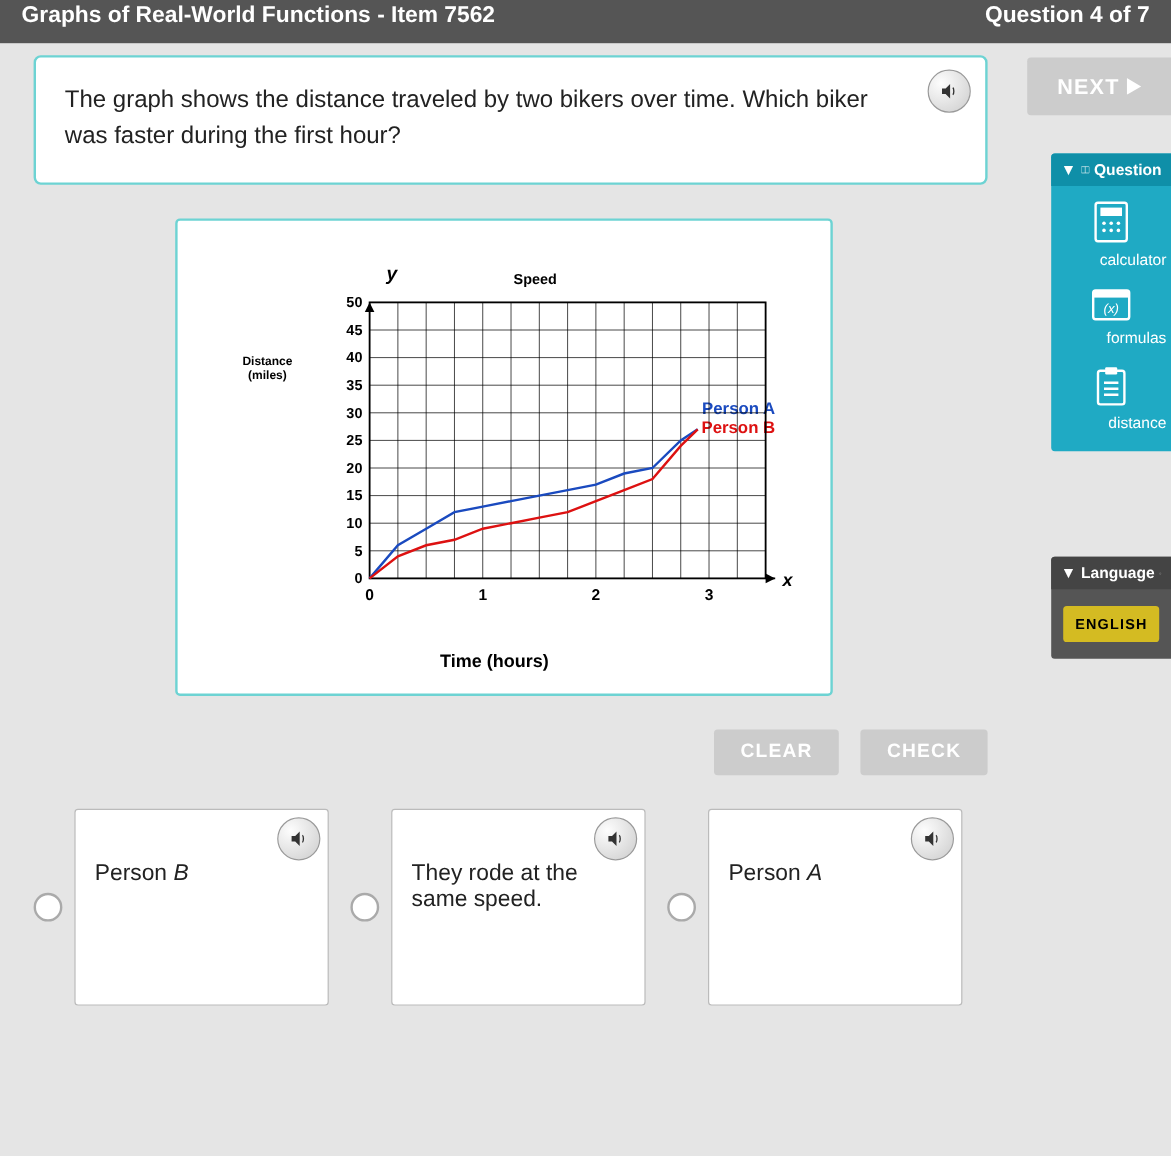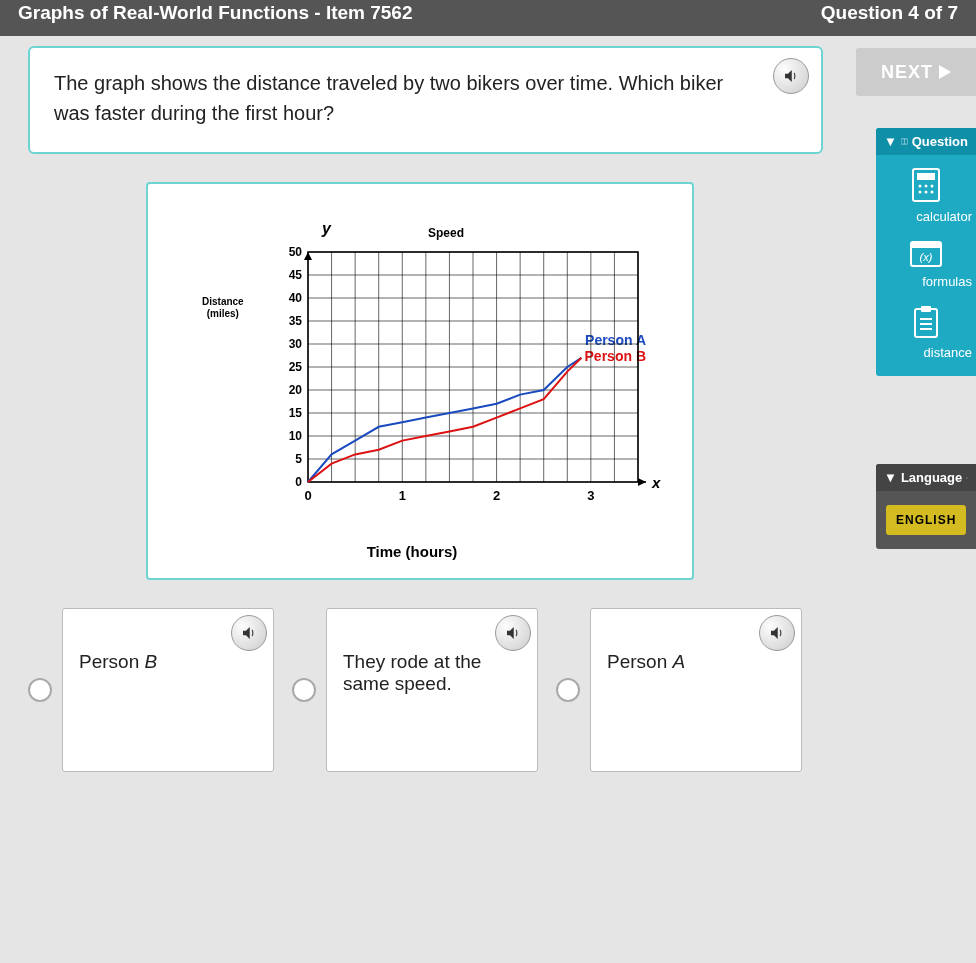--- a/index.html
+++ b/index.html
@@ -299,20 +299,24 @@
         <text x="144.28571428571428" y="268" text-anchor="middle" font-size="13" font-weight="bold">1</text>
         <text x="238.57142857142856" y="268" text-anchor="middle" font-size="13" font-weight="bold">2</text>
         <text x="332.85714285714283" y="268" text-anchor="middle" font-size="13" font-weight="bold">3</text>
         <text x="394" y="256" font-size="15" font-weight="bold" font-style="italic">x</text>
         <path d="M50 250 L73.57142857142857 222.4 L97.14285714285714 208.6 L120.71428571428571 194.8 L144.28571428571428 190.2 L167.85714285714286 185.6 L191.42857142857142 181 L215 176.39999999999998 L238.57142857142856 171.8 L262.14285714285717 162.6 L285.7142857142857 158 L309.2857142857143 135 L323.4285714285714 125.8 " fill="none" stroke="#1a4abf" stroke-width="2"></path>
         <path d="M50 250 L73.57142857142857 231.6 L97.14285714285714 222.4 L120.71428571428571 217.8 L144.28571428571428 208.6 L167.85714285714286 204 L191.42857142857142 199.4 L215 194.8 L238.57142857142856 185.6 L262.14285714285717 176.39999999999998 L285.7142857142857 167.2 L309.2857142857143 139.60000000000002 L323.4285714285714 125.8 " fill="none" stroke="#d11" stroke-width="2"></path>
       </svg>
     <div class="x-label-wrap">Time (hours)</div>
   </div>
 
+  <div class="btn-row">
+    <button class="flat-btn">CLEAR</button>
+    <button class="flat-btn">CHECK</button>
+  </div>
 
   <div class="answers">
     <div class="answer-wrap">
       <div class="radio"></div>
       <div class="answer-card">
         <div class="audio-btn">
           <svg viewBox="0 0 24 24">
               <path d="M4 9v6h4l5 5V4L8 9H4z" fill="#333"></path>
               <path d="M16 8c1.5 1 1.5 7 0 8" stroke="#333" fill="none" stroke-width="1.5"></path>
             </svg>

